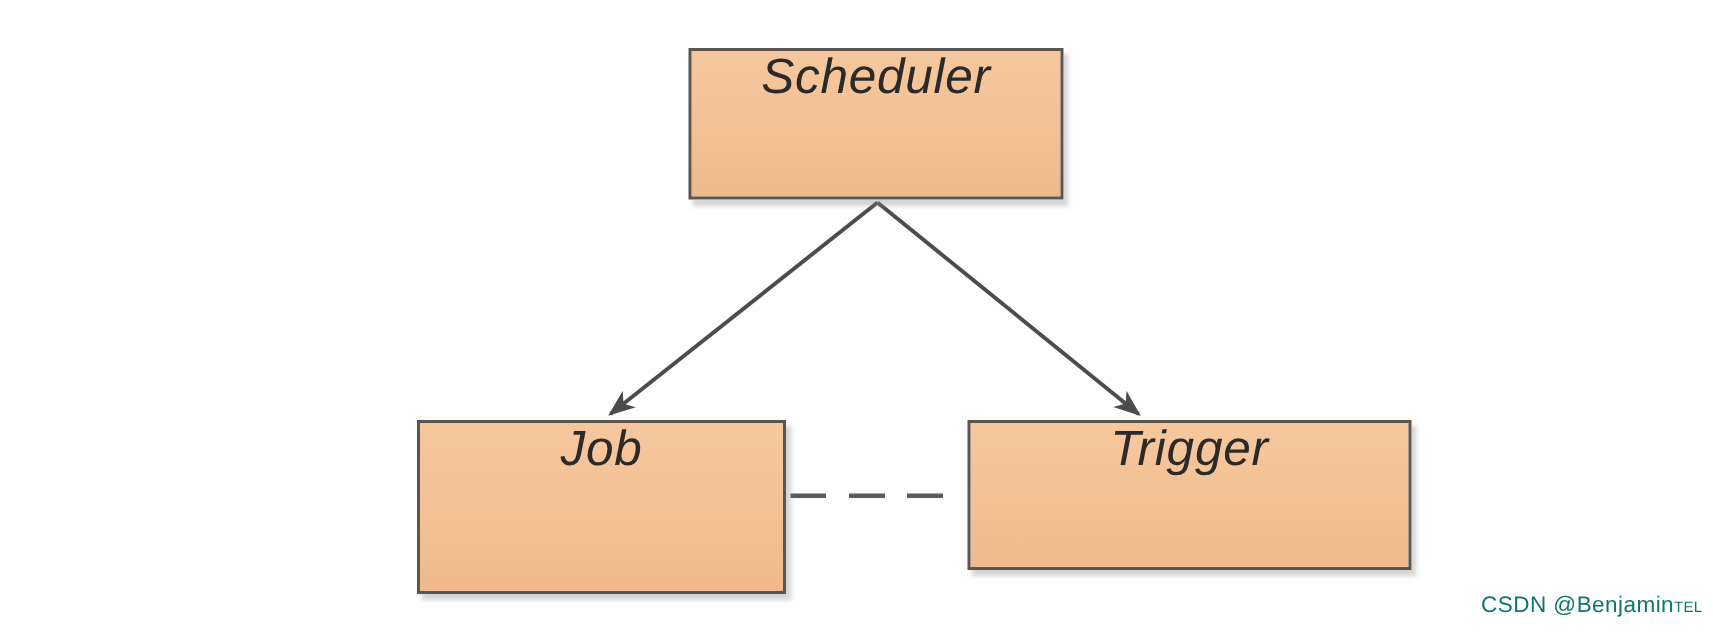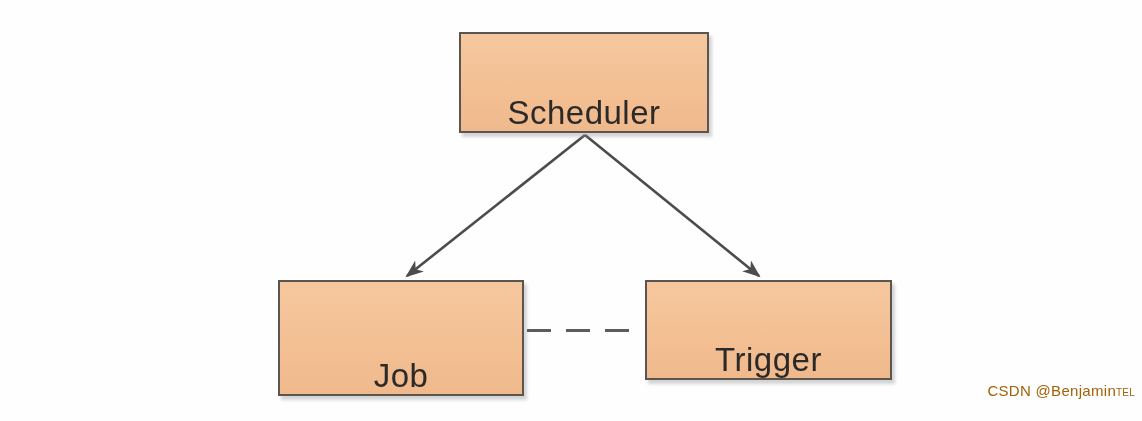--- a/index.html
+++ b/index.html
@@ -23,50 +23,51 @@
     height: 421px;
     pointer-events: none;
   }
   .node {
     position: absolute;
     box-sizing: border-box;
     border: 2px solid #5a554e;
     background: linear-gradient(180deg, #f6c79e 0%, #f3c094 55%, #efb98c 100%);
     box-shadow: 3px 4px 3px rgba(145, 145, 145, 0.38);
     display: flex;
-    align-items: flex-end;
+    align-items: flex-start;
     justify-content: center;
+    font-style: italic;
   }
   .node .label {
     color: #2b2a28;
     font-size: 33px;
     letter-spacing: 0.5px;
     line-height: 1;
     padding-bottom: 2px;
   }
   .node-scheduler { left: 459px; top: 32px;  width: 250px; height: 101px; }
   .node-job       { left: 278px; top: 280px; width: 246px; height: 116px;  }
-  .node-trigger   { left: 645px; top: 280px; width: 247px; height: 100px; }
+  .node-trigger   { left: 645px; top: 280px; width: 296px; height: 100px; }
   .dashed-link {
     position: absolute;
     left: 527px;
     top: 329px;
     width: 112px;
     height: 3px;
     background: repeating-linear-gradient(
       90deg,
       #5c5c5c 0px, #5c5c5c 24px,
       transparent 24px, transparent 39px
     );
   }
   .watermark {
     position: absolute;
     right: 7px;
-    bottom: 22px;
-    color: #a16207;
+    bottom: 9px;
+    color: #0f766e;
     font-size: 15px;
     letter-spacing: 0.3px;
     white-space: nowrap;
     user-select: none;
   }
   .watermark .suffix {
     font-size: 10px;
     letter-spacing: 0.2px;
   }
 </style>

